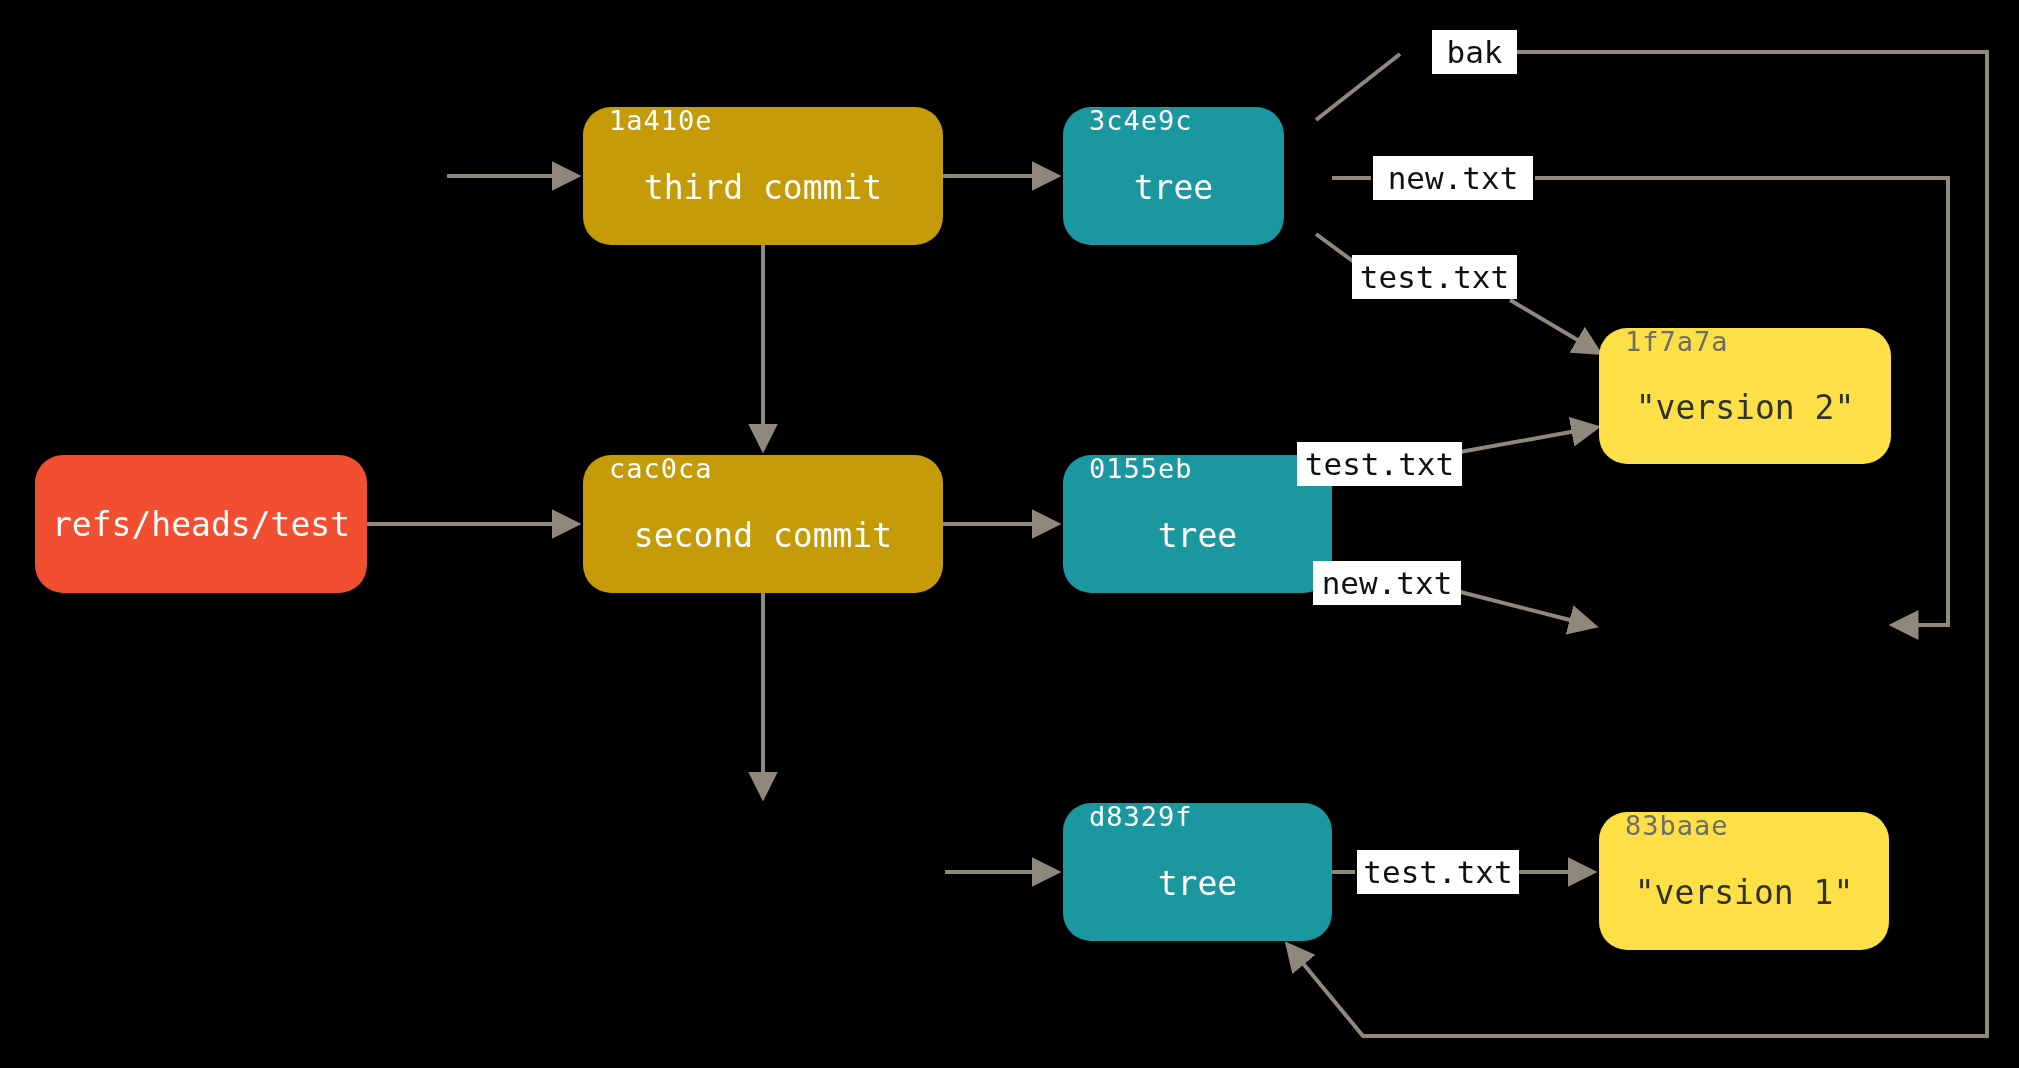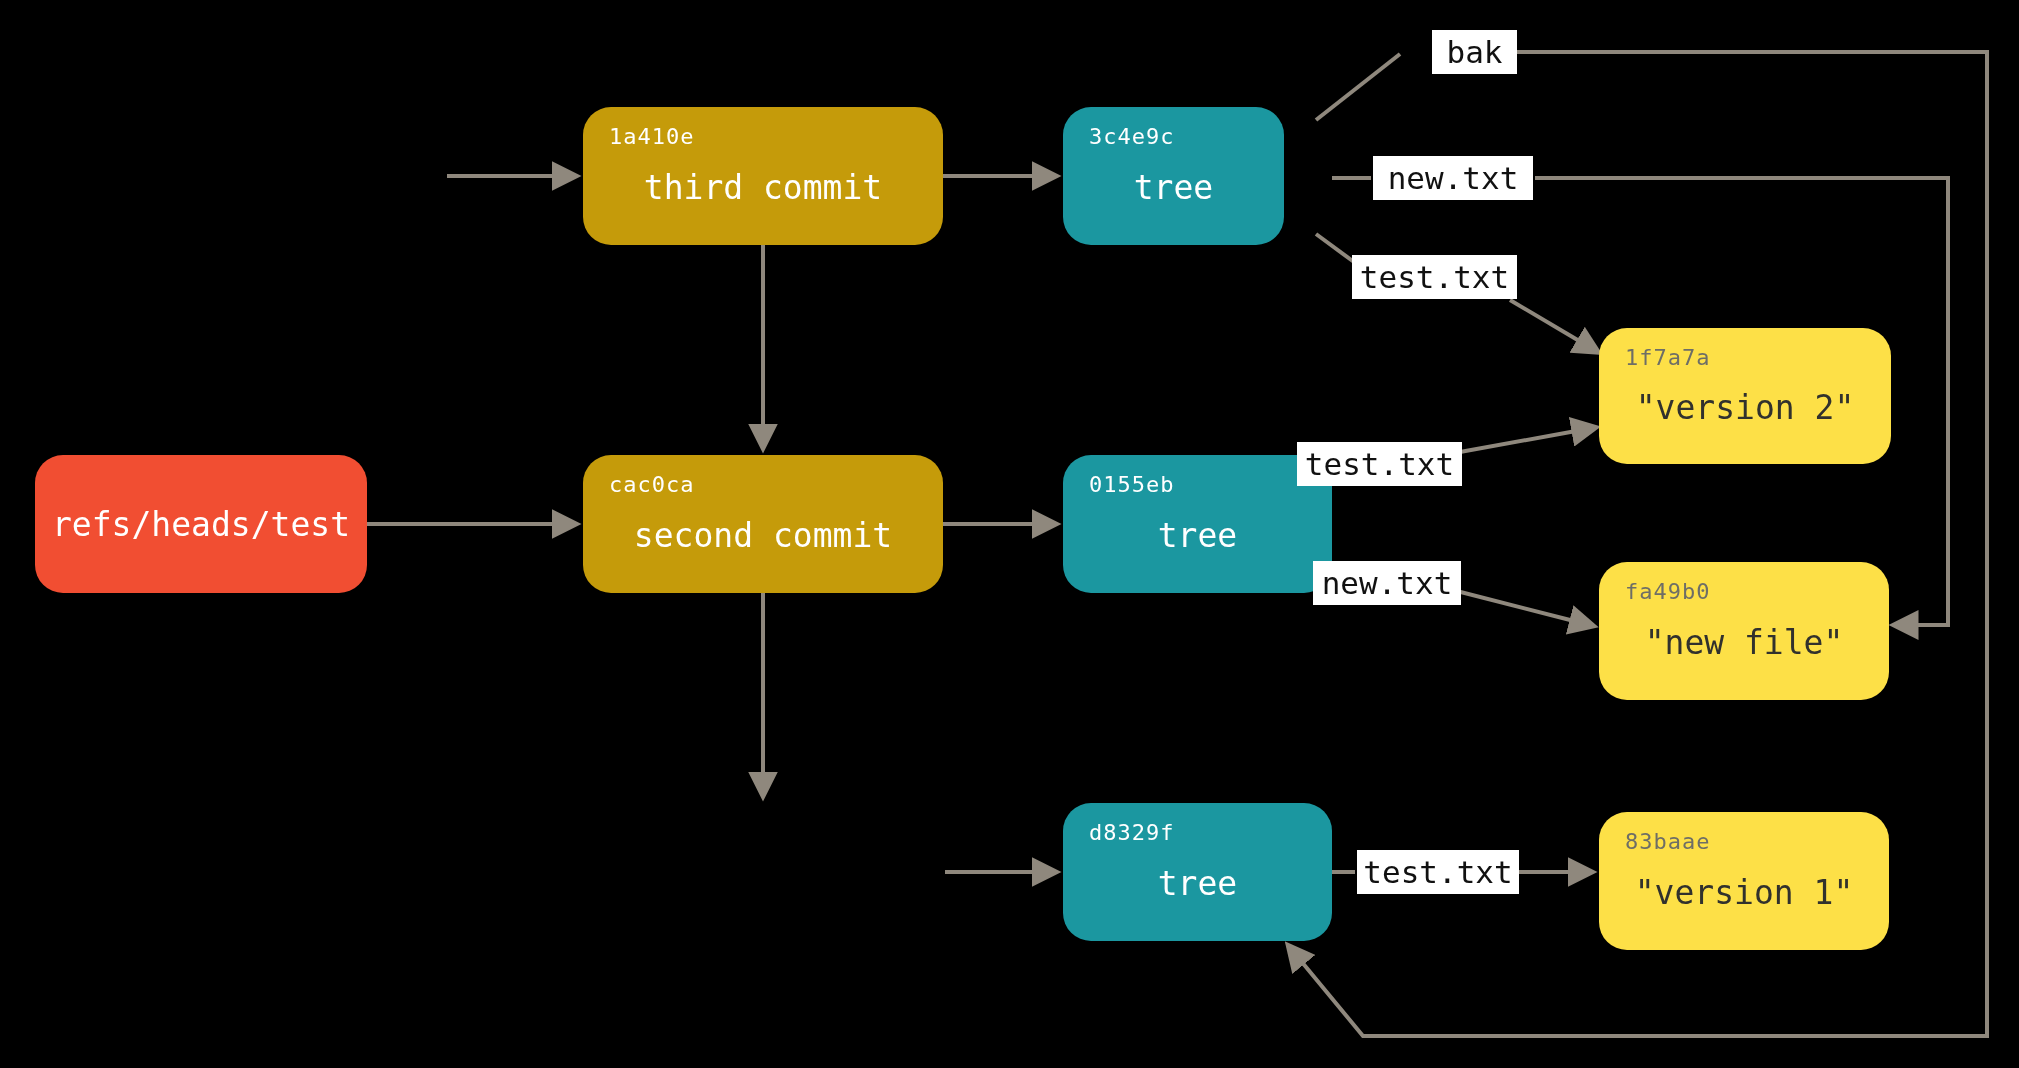--- a/index.html
+++ b/index.html
@@ -3,21 +3,21 @@
 <meta charset="utf-8">
 <style>
   html,body{margin:0;padding:0;background:#000;}
   #canvas{
     position:relative;width:2019px;height:1068px;background:#000000;
     font-family:"DejaVu Sans Mono","Liberation Mono",monospace;overflow:hidden;
   }
   #wires{position:absolute;left:0;top:0;width:2019px;height:1068px;}
   .node{position:absolute;border-radius:28px;}
   .node .hash{
-    position:absolute;top:19px;left:26px;font-size:22px;line-height:1;
+    position:absolute;top:0;left:26px;font-size:27px;line-height:1;
     color:#ffffff;letter-spacing:1px;white-space:pre;
   }
   .node .title{
     position:absolute;inset:0;display:flex;align-items:center;justify-content:center;
     padding-top:22px;font-size:33px;color:#ffffff;white-space:pre;
   }
   .ref{background:#F14E32;}
   .ref .title{padding-top:0;}
   .commit{background:#C59B0A;}
   .tree{background:#1B97A0;}
@@ -105,24 +105,20 @@
   </div>
   <div class="node tree" id="tree-3">
     <div class="hash">d8329f</div>
     <div class="title">tree</div>
   </div>
 
   <div class="node blob" id="blob-1">
     <div class="hash">1f7a7a</div>
     <div class="title">"version 2"</div>
   </div>
-  <div class="node blob" id="blob-2">
-    <div class="hash">fa49b0</div>
-    <div class="title">"new file"</div>
-  </div>
   <div class="node blob" id="blob-3">
     <div class="hash">83baae</div>
     <div class="title">"version 1"</div>
   </div>
 
   <div class="tag" id="tag-bak">bak</div>
   <div class="tag" id="tag-newtxt-top">new.txt</div>
   <div class="tag" id="tag-testtxt-top">test.txt</div>
   <div class="tag" id="tag-testtxt-mid">test.txt</div>
   <div class="tag" id="tag-newtxt-mid">new.txt</div>

